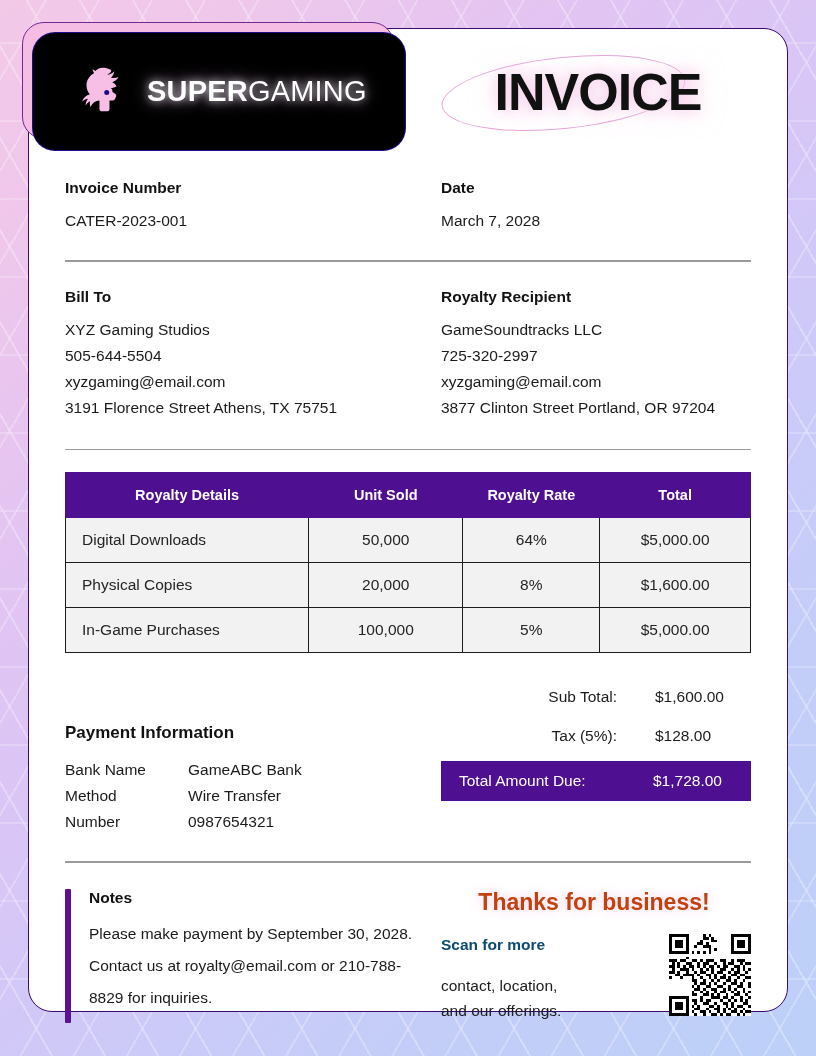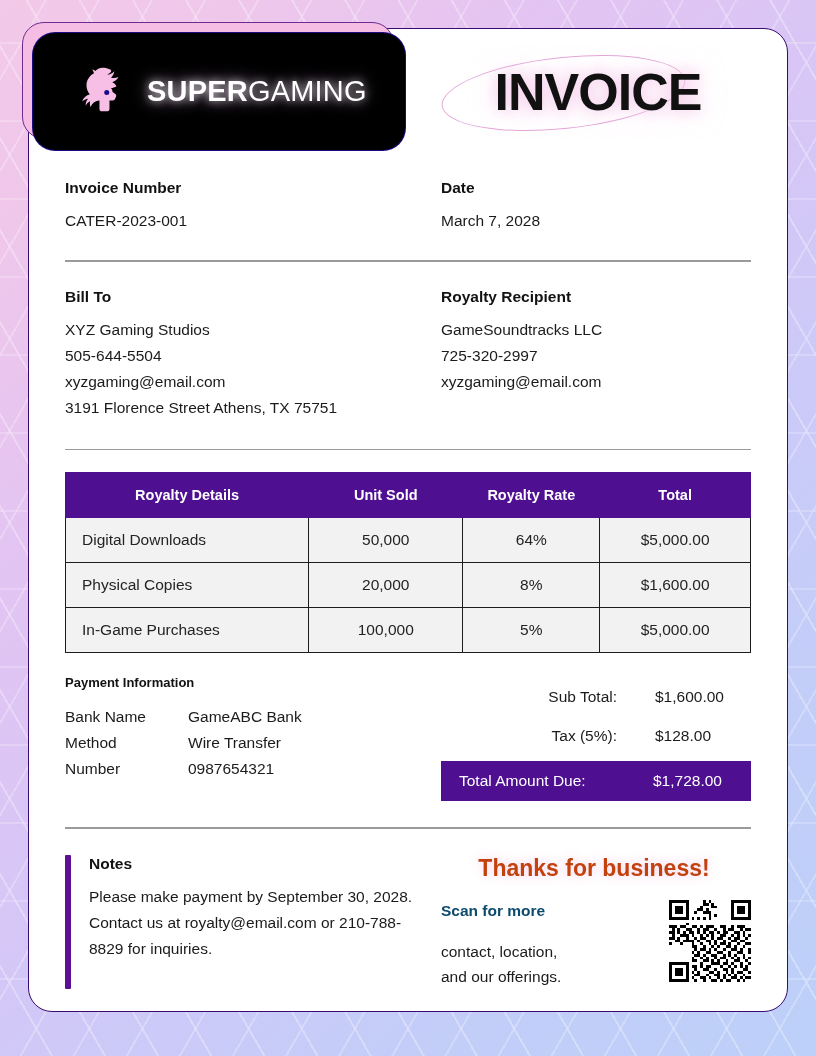--- a/index.html
+++ b/index.html
@@ -201,24 +201,25 @@
   .col-w3 { width: 20%; }
   .col-w4 { width: 22%; }
 
   
   .pay-totals {
     display: flex;
     padding-top: 22px;
   }
   .pay-col { width: 376px; }
   .pay-title {
-    font-size: 13px;
+    font-size: 17px;
     font-weight: 700;
     color: #121212;
     margin-bottom: 14px;
+    margin-top: 48px;
   }
   .pay-row {
     display: flex;
     font-size: 15.5px;
     color: #1b1b1b;
     line-height: 26px;
   }
   .pay-key { width: 123px; }
   .pay-val { flex: 1; }
 
@@ -265,21 +266,21 @@
   }
   .notes-head {
     font-size: 15.5px;
     font-weight: 700;
     color: #121212;
     margin-bottom: 11px;
   }
   .notes-text {
     font-size: 15.5px;
     color: #1b1b1b;
-    line-height: 26px;
+    line-height: 32px;
     max-width: 330px;
   }
 
   .thanks-col { flex: 1; }
   .thanks {
     font-size: 23px;
     font-weight: 700;
     color: #c2410c;
     text-align: center;
     text-shadow: 0 0 12px rgba(246,200,234,.95);
@@ -349,20 +350,21 @@
         <div class="field-value">XYZ Gaming Studios</div>
         <div class="field-value">505-644-5504</div>
         <div class="field-value">xyzgaming@email.com</div>
         <div class="field-value">3191 Florence Street Athens, TX 75751</div>
       </div>
       <div class="col-b">
         <div class="field-label">Royalty Recipient</div>
         <div class="field-value">GameSoundtracks LLC</div>
         <div class="field-value">725-320-2997</div>
         <div class="field-value">xyzgaming@email.com</div>
+        <div class="field-value">3877 Clinton Street Portland, OR 97204</div>
       </div>
     </div>
 
     <div class="hr"></div>
 
     <div class="table-wrap">
       <table class="royalty">
         <colgroup>
           <col class="col-w1">
             <col class="col-w2">

